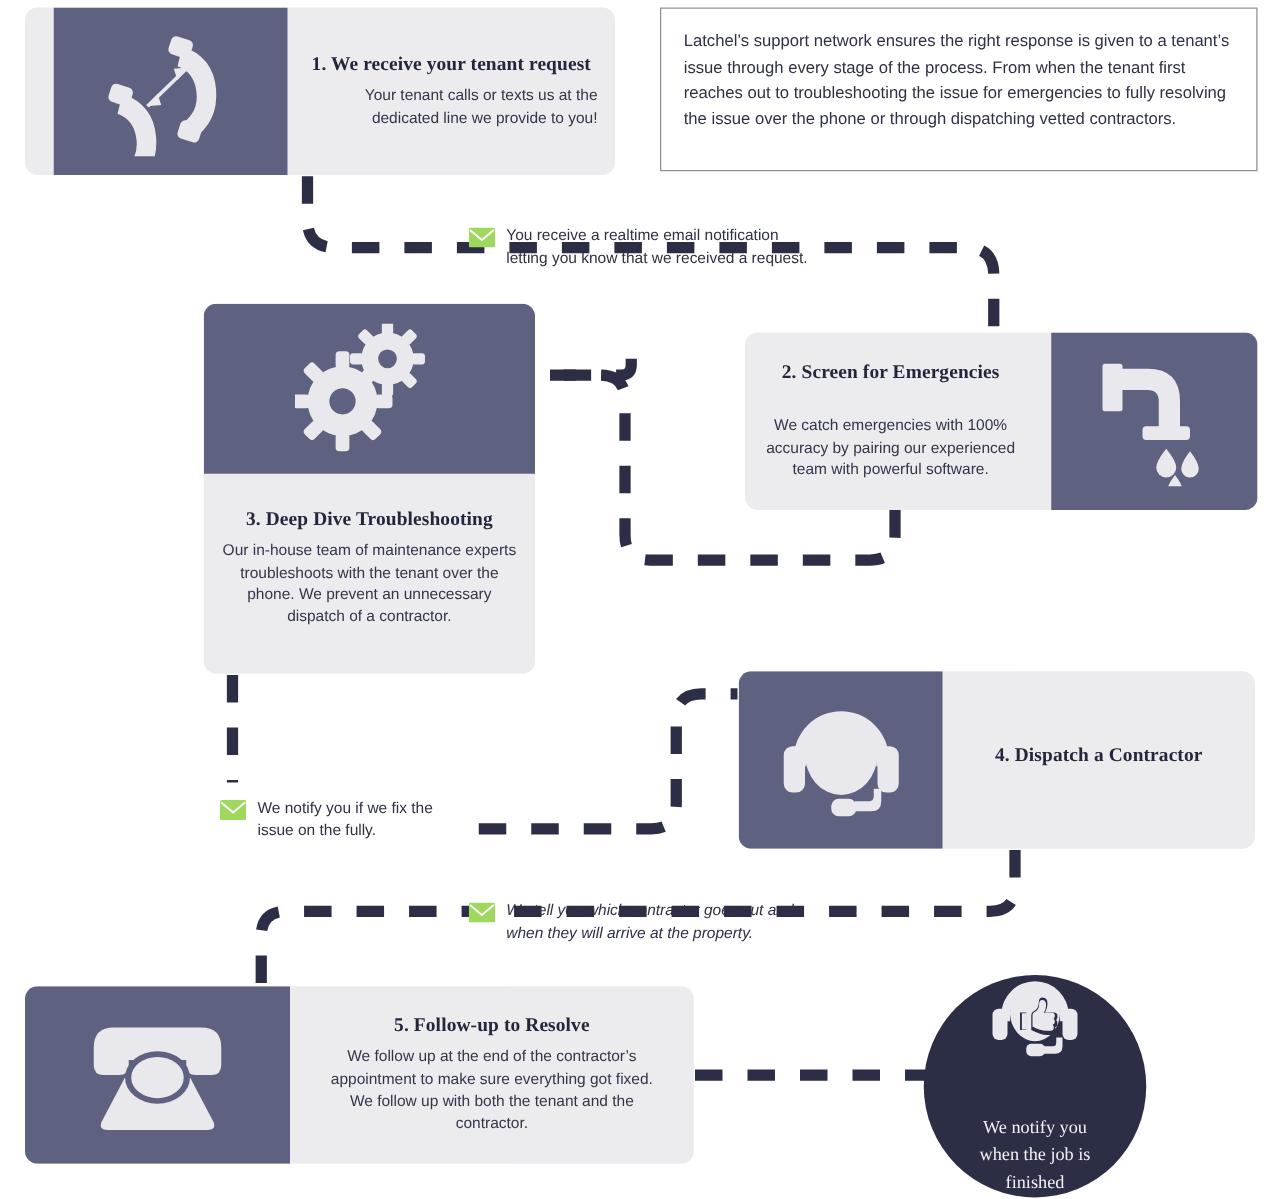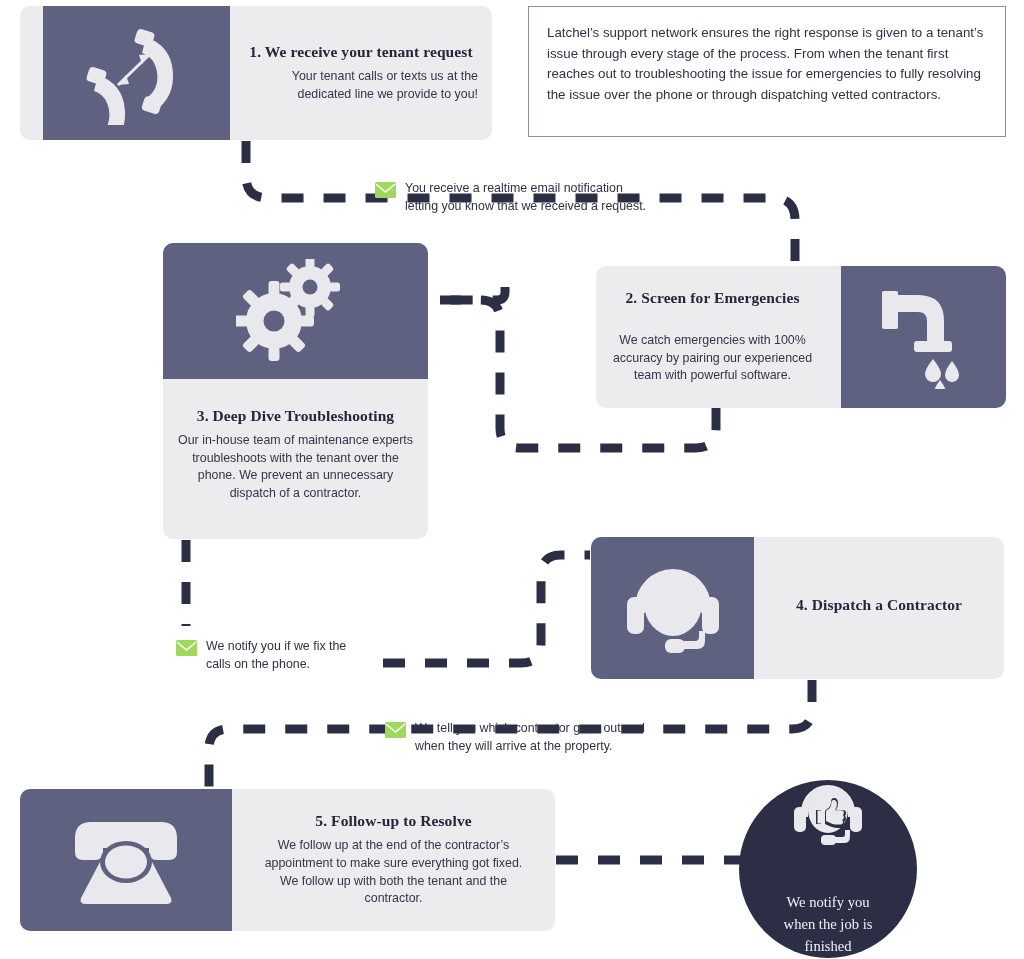--- a/index.html
+++ b/index.html
@@ -269,24 +269,24 @@
     <div class="note-text">You receive a realtime email notification
 letting you know that we received a request.</div>
   </div>
 
   <div class="note" style="left:176px;top:638px;">
     <svg class="env" viewBox="0 0 21 16">
       <rect x="0" y="0" width="21" height="16" rx="1.5" fill="#9ed85c"></rect>
       <path d="M1,2 L10.5,10 L20,2" fill="none" stroke="#ffffff" stroke-width="1.6"></path>
     </svg>
     <div class="note-text">We notify you if we fix the
-calls on the phone.</div>
-  </div>
-
-  <div class="note" style="left:385px;top:720px;">
+issue on the fully.</div>
+  </div>
+
+  <div class="note" style="left:375px;top:720px;font-style:italic;">
     <svg class="env" viewBox="0 0 21 16">
       <rect x="0" y="0" width="21" height="16" rx="1.5" fill="#9ed85c"></rect>
       <path d="M1,2 L10.5,10 L20,2" fill="none" stroke="#ffffff" stroke-width="1.6"></path>
     </svg>
     <div class="note-text">We tell you which contractor goes out and
 when they will arrive at the property.</div>
   </div>
 
   <div class="finish">
     <svg width="76" height="72" viewBox="0 0 76 72">

